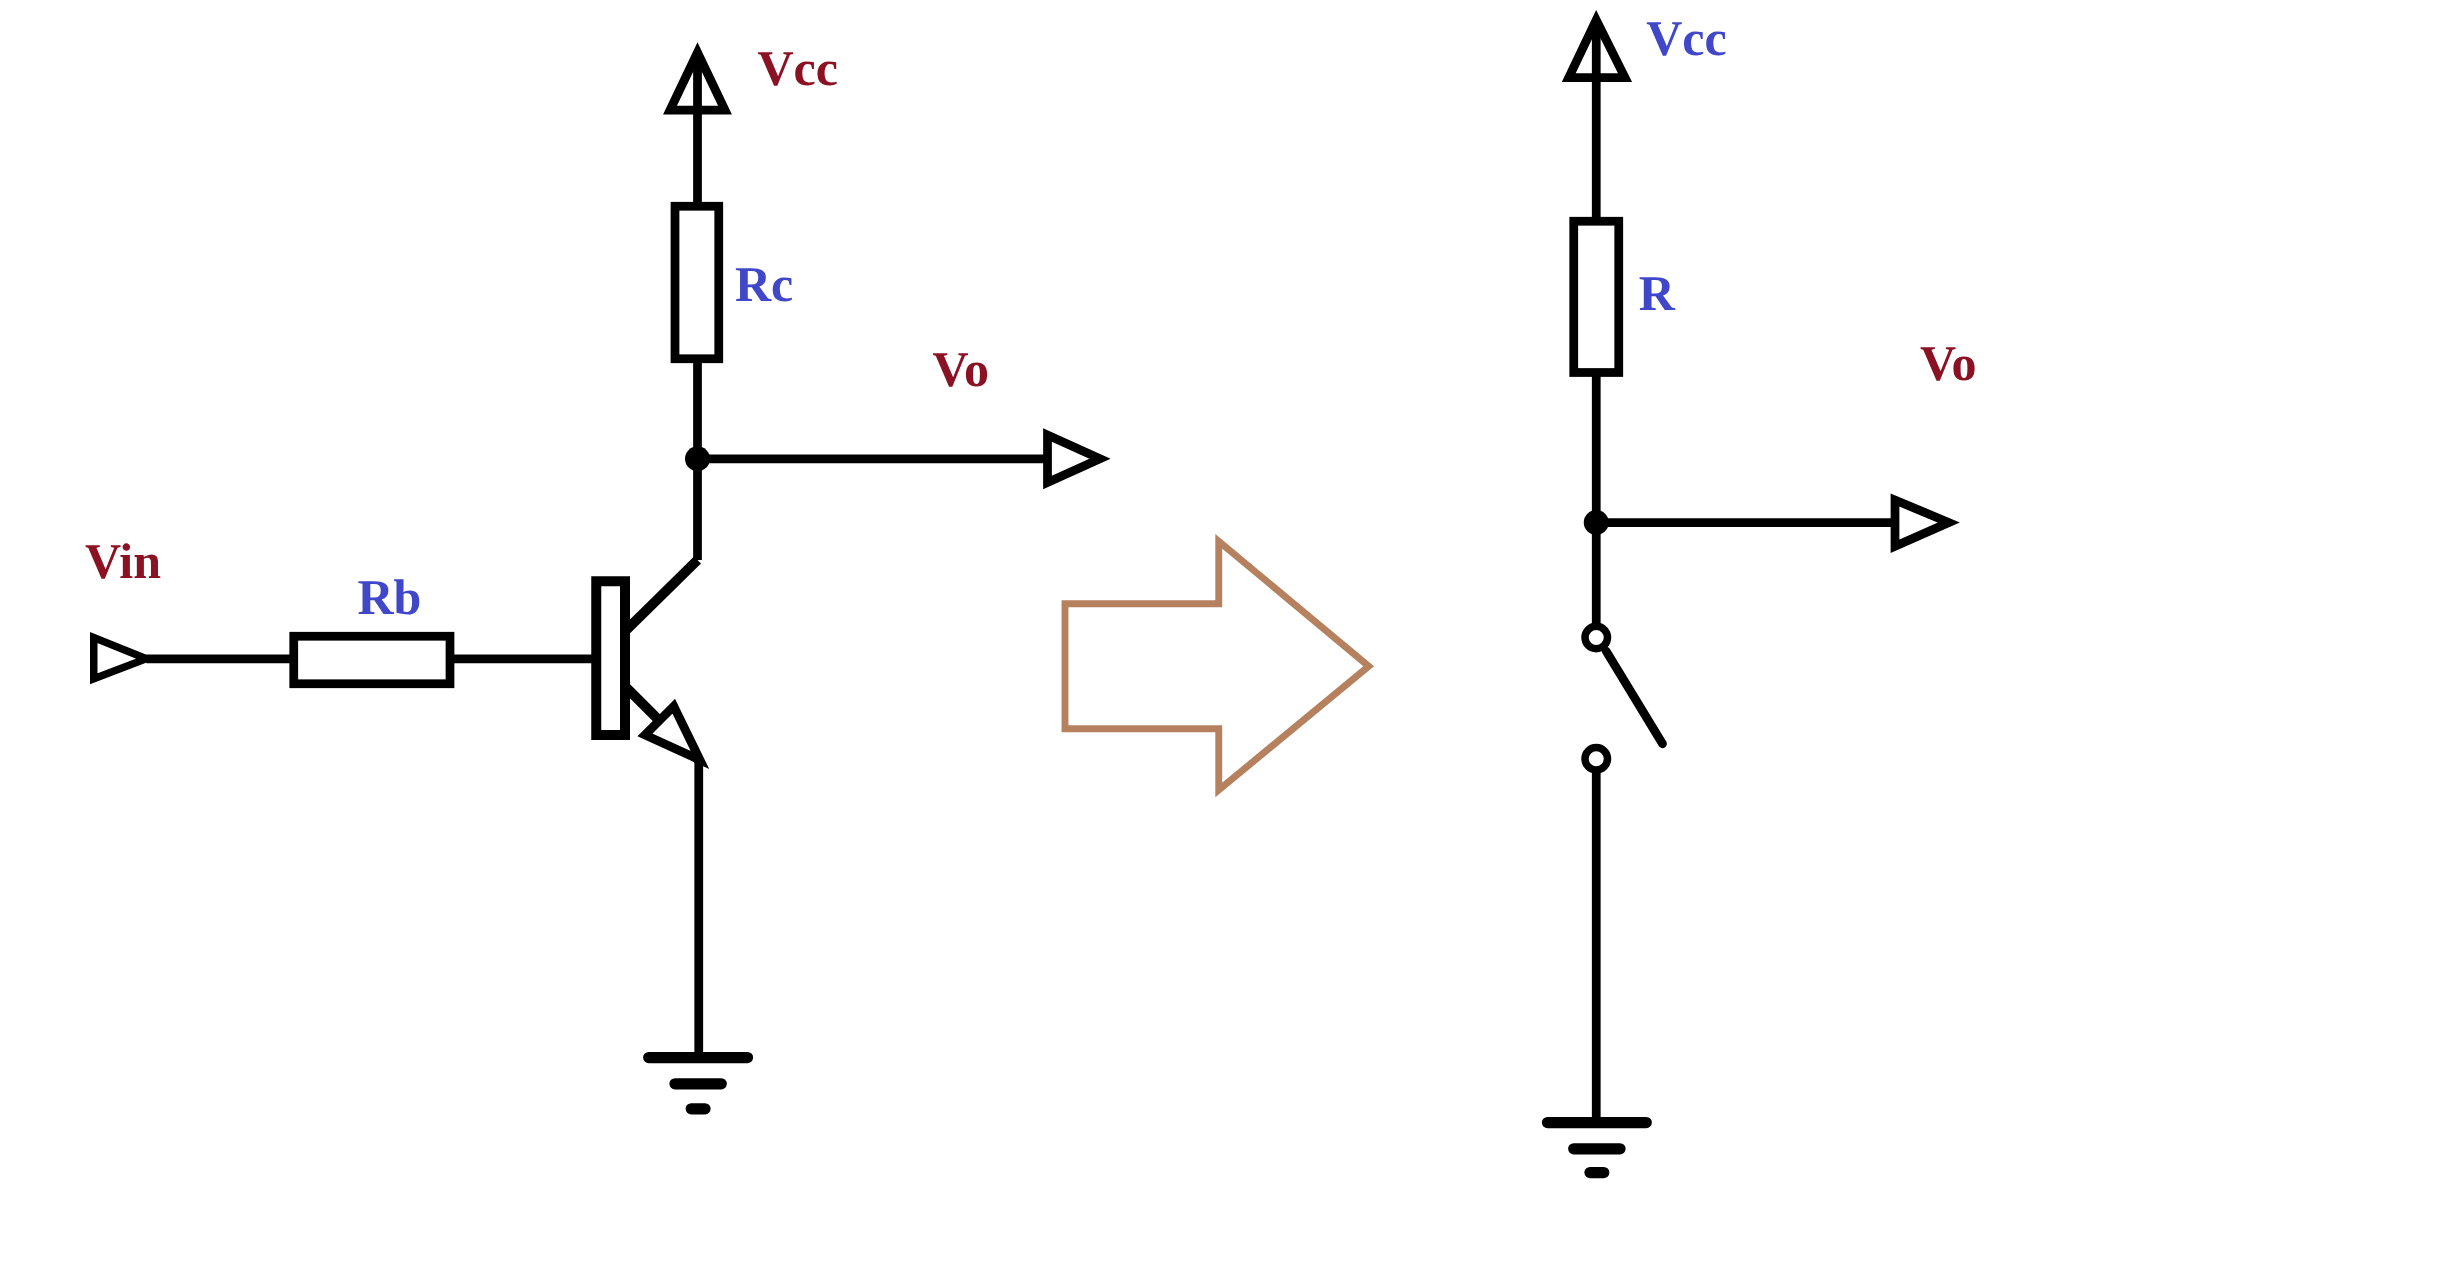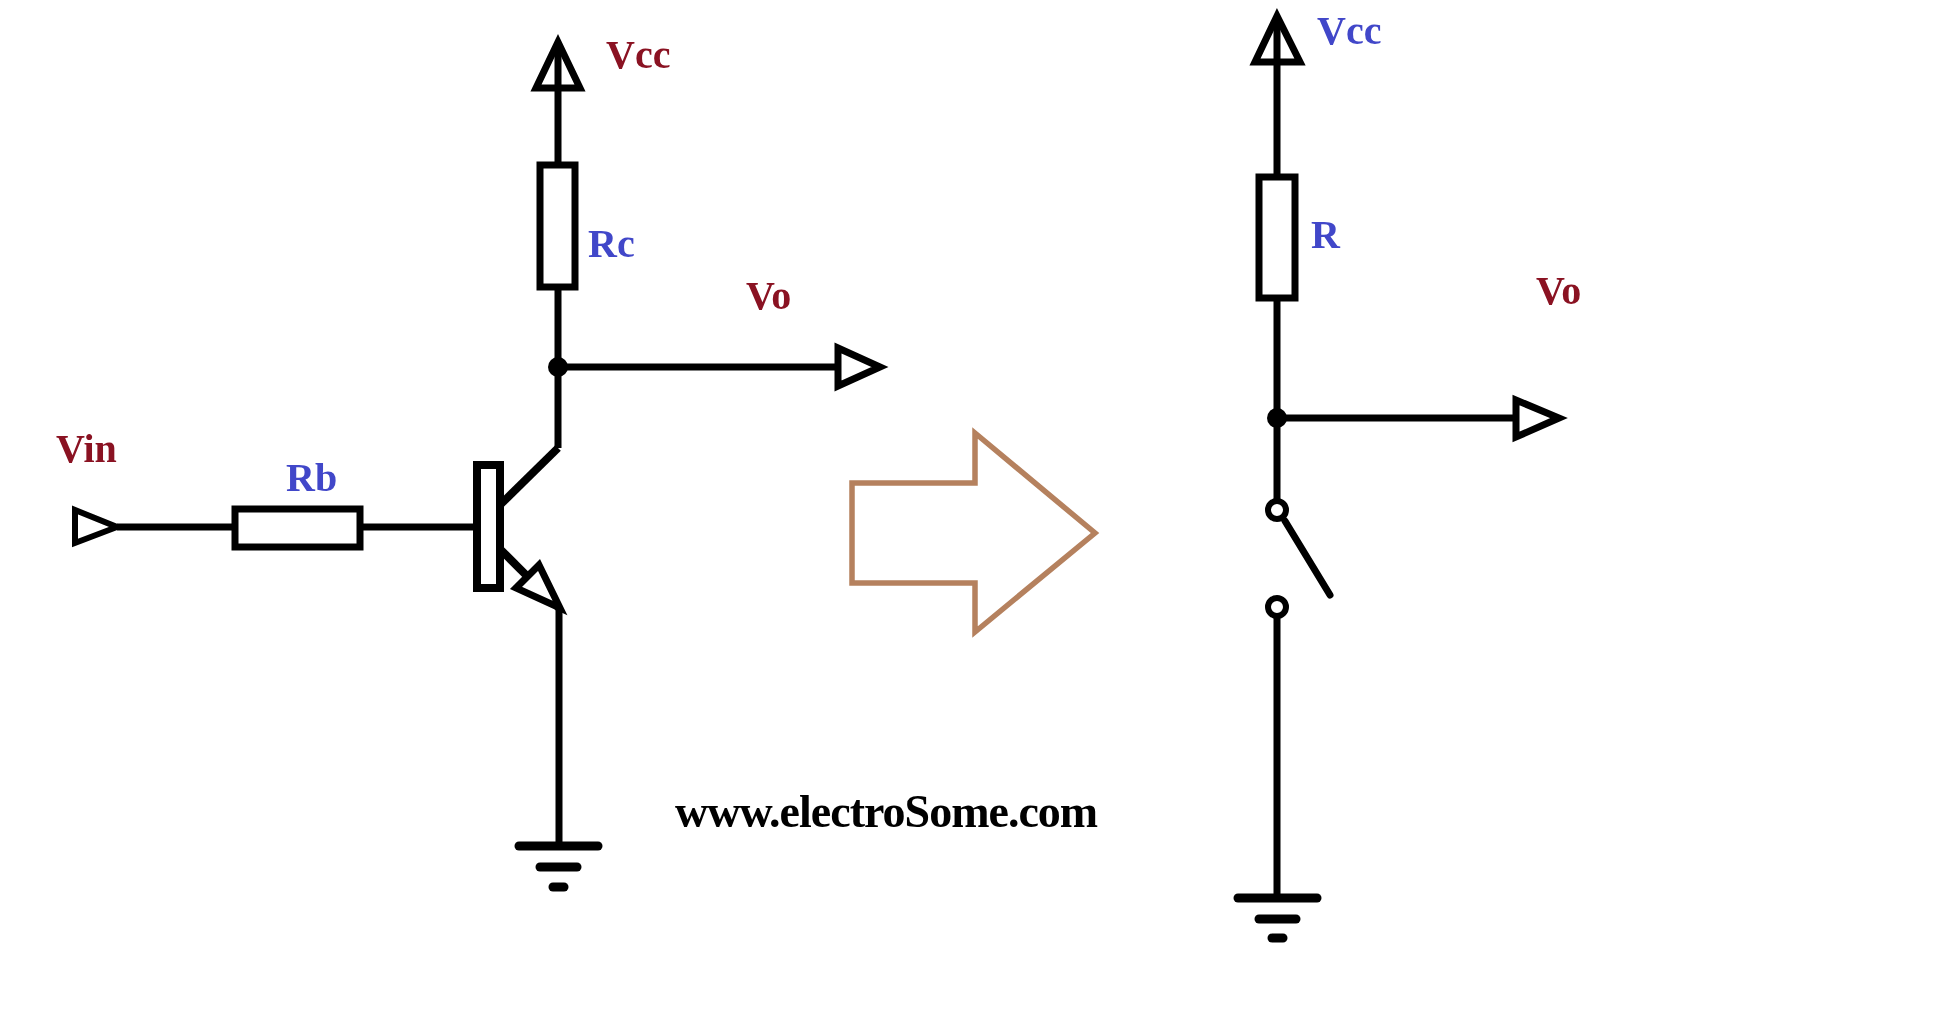--- a/index.html
+++ b/index.html
@@ -109,28 +109,27 @@
       <g>
         <line class="wire" stroke-width="9" stroke-linecap="round" x1="1206" y1="898" x2="1285" y2="898"></line>
         <line class="wire" stroke-width="9" stroke-linecap="round" x1="1227" y1="919" x2="1264" y2="919"></line>
         <line class="wire" stroke-width="9" stroke-linecap="round" x1="1240" y1="938" x2="1251" y2="938"></line>
       </g>
     </g>
   </svg>
 
   <span class="label maroon" style="left:574px; top:35px;">Vcc</span>
 
-  <span class="label blue" style="left:556px; top:224px;text-align:right;">Rc</span>
+  <span class="label blue" style="left:556px; top:208px;text-align:right;">Rc</span>
 
   <span class="label maroon" style="left:714px; top:276px;">Vo</span>
 
-  <span class="label maroon" style="left:24px; top:429px;">Vin</span>
+  <span class="label maroon" style="left:36px; top:429px;">Vin</span>
 
   <span class="label blue" style="left:254px; top:458px;">Rb</span>
 
   <span class="label blue" style="left:1285px; top:11px;">Vcc</span>
 
   <span class="label blue" style="left:1279px; top:215px;">R</span>
 
   <span class="label maroon" style="left:1504px; top:271px;">Vo</span>
 
-  <span class="watermark">www.electroSome.com</span>
 </div>
 
 </body></html>

